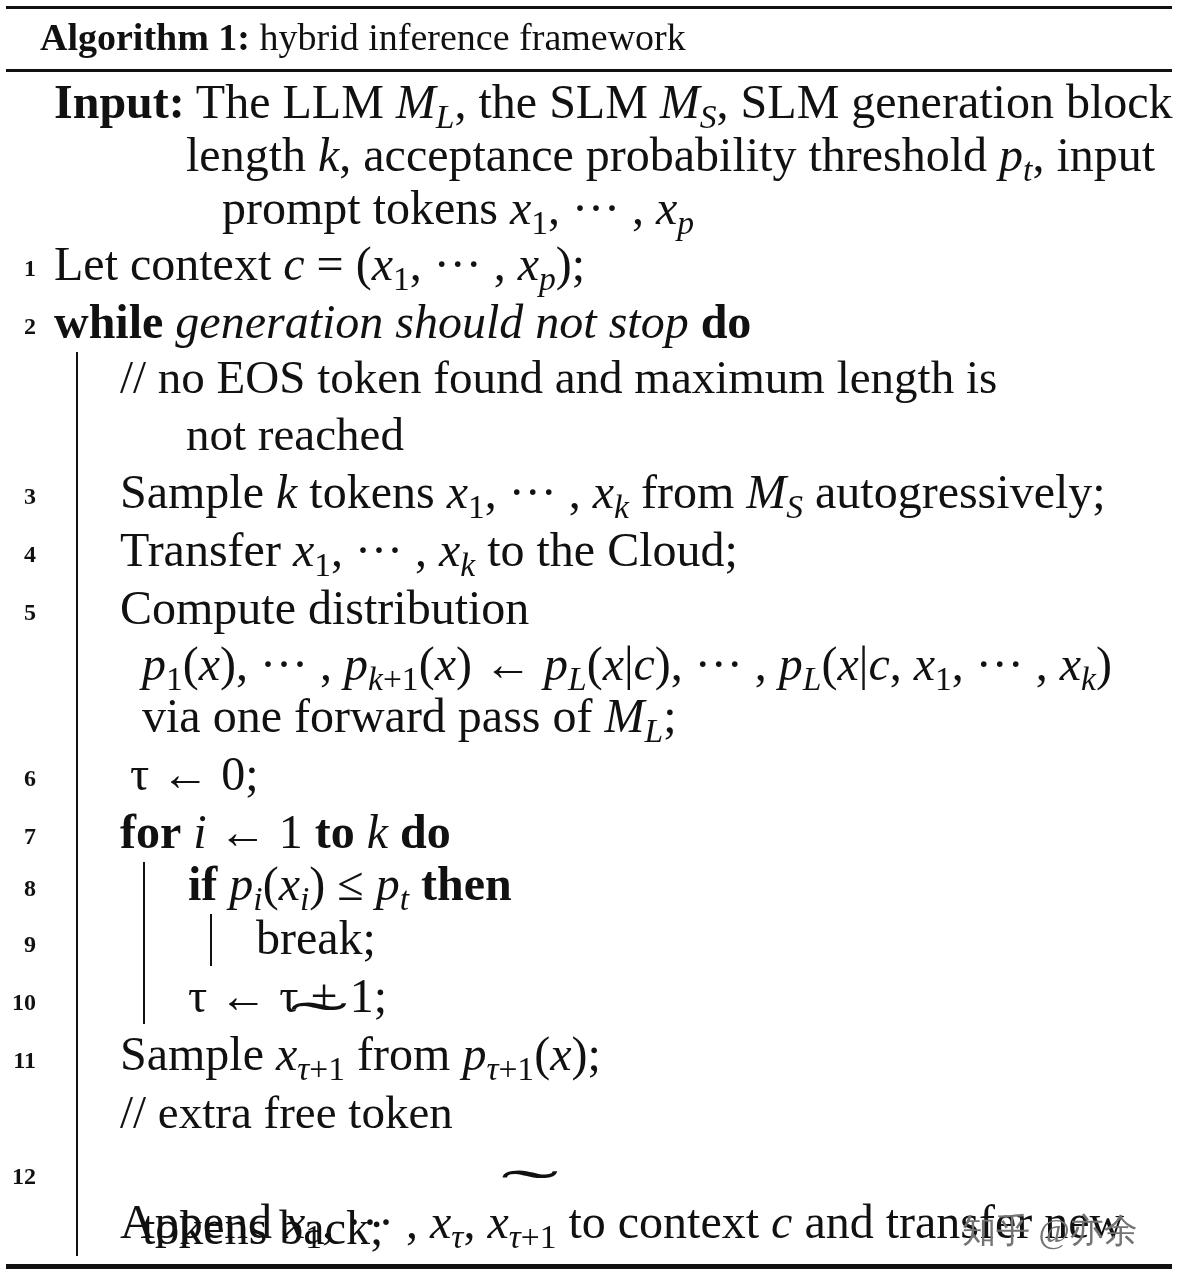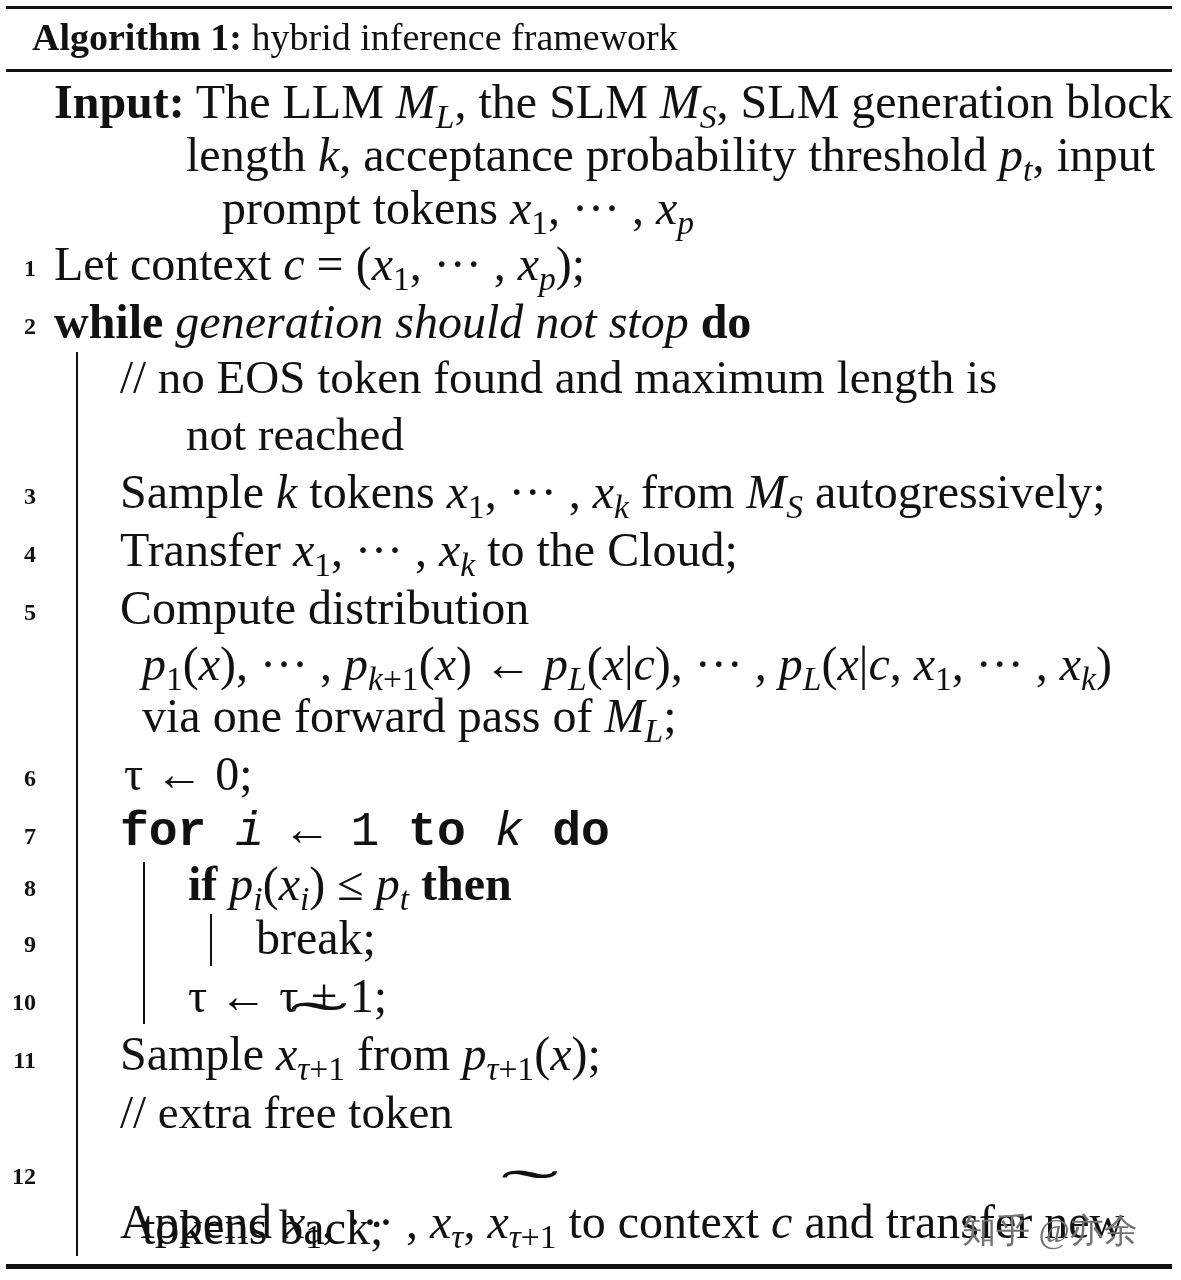--- a/index.html
+++ b/index.html
@@ -3,21 +3,21 @@
 <meta charset="utf-8">
 <style>
   html, body { margin: 0; padding: 0; background: #ffffff; }
   body { width: 1181px; height: 1280px; position: relative; overflow: hidden;
          font-family: "Liberation Serif", "DejaVu Serif", serif; color: #111; }
   .rule { position: absolute; left: 6px; width: 1166px; background: #111; }
   .rule.top { top: 6px; height: 3px; }
   .rule.mid { top: 69px; height: 3px; }
   .rule.bot { top: 1264px; height: 5px; }
   .title { position: absolute; left: 32px; top: 14px; font-size: 38px; line-height: 46px; }
-  .title b { font-weight: bold; }
+  .title b { font-weight: bold; margin-left: 8px; }
   .line { position: absolute; font-size: 48px; line-height: 44px; white-space: nowrap; }
   .lno { position: absolute; left: 0; width: 36px; text-align: right; font-size: 24px; font-weight: bold; line-height: 44px; }
   .mono { font-family: Liberation Serif, serif; font-size: 47px; }
   .kw { font-weight: bold; }
   i { font-style: italic; }
   sub { font-size: 0.7em; vertical-align: -0.3em; line-height: 0; }
   .vbar { position: absolute; width: 2px; background: #111; }
   .tilde { display: inline-block; position: relative; }
   .tilde::before { content: "\02DC"; position: absolute; left: 20%; right: 0; top: -0.55em; font-size: 1.2em; transform: scaleX(3); transform-origin: left; }
   .watermark { position: absolute; left: 962px; top: 1208px; font-family: Liberation Serif, serif; font-size: 34px; color: #737373; }
@@ -73,24 +73,24 @@
 <div class="lno" style="top:590px;">5</div>
 <div class="line" style="left:120px; top:586px;">Compute distribution</div>
 <div class="line" style="left:142px; top:642px;">
   <i>p</i><sub>1</sub>(<i>x</i>), ··· , <i>p</i><sub><i>k</i>+1</sub>(<i>x</i>) ← <i>p<sub>L</sub></i>(<i>x</i>|<i>c</i>), ··· , <i>p<sub>L</sub></i>(<i>x</i>|<i>c</i>, <i>x</i><sub>1</sub>, ··· , <i>x<sub>k</sub></i>)
 </div>
 <div class="line" style="left:142px; top:694px;">
   via one forward pass of <i>M<sub>L</sub></i>;
 </div>
 
 <div class="lno" style="top:756px;">6</div>
-<div class="line" style="left:124px; top:752px;">τ ← 0;</div>
+<div class="line" style="left:130px; top:752px;">τ ← 0;</div>
 
 <div class="lno" style="top:814px;">7</div>
-<div class="line" style="left:120px; top:810px;font-family:Liberation Mono, monospace;">
+<div class="line" style="left:120px; top:810px;">
   <span class="kw">for</span>
   <i>i</i> ← 1
   <span class="kw">to</span>
   <i>k</i>
   <span class="kw">do</span>
 </div>
 
 <div class="vbar" style="left:143px; top:862px; height:162px;"></div>
 
 <div class="lno" style="top:866px;">8</div>

